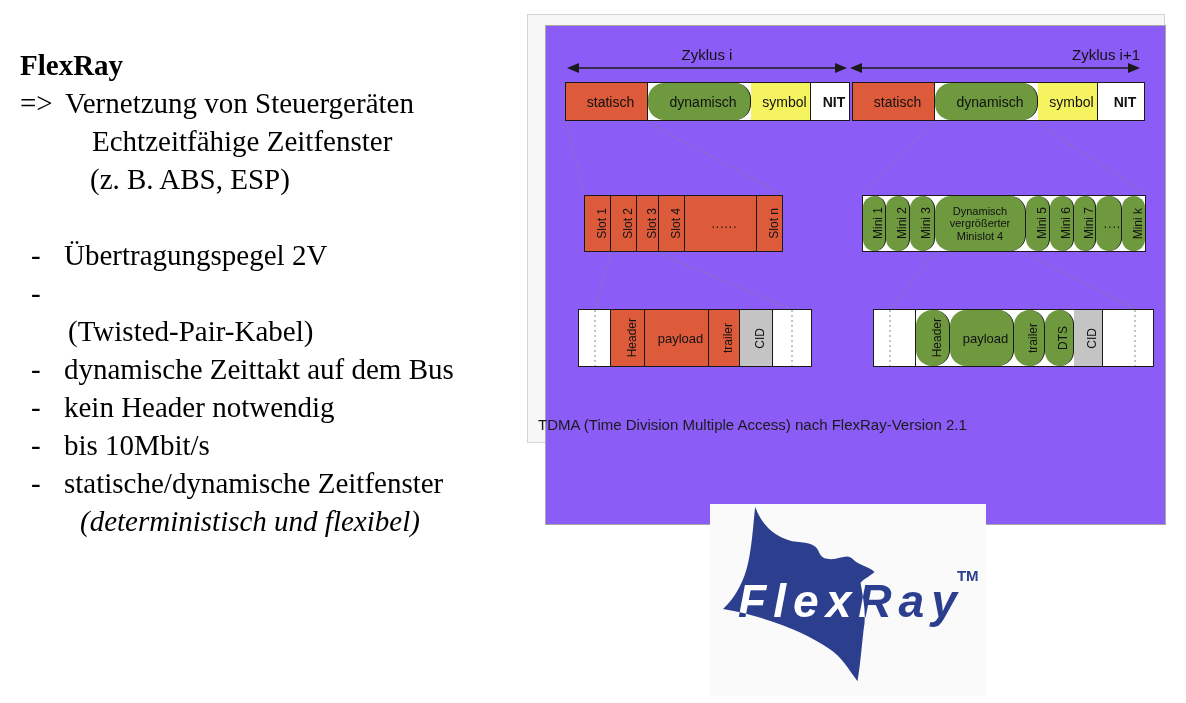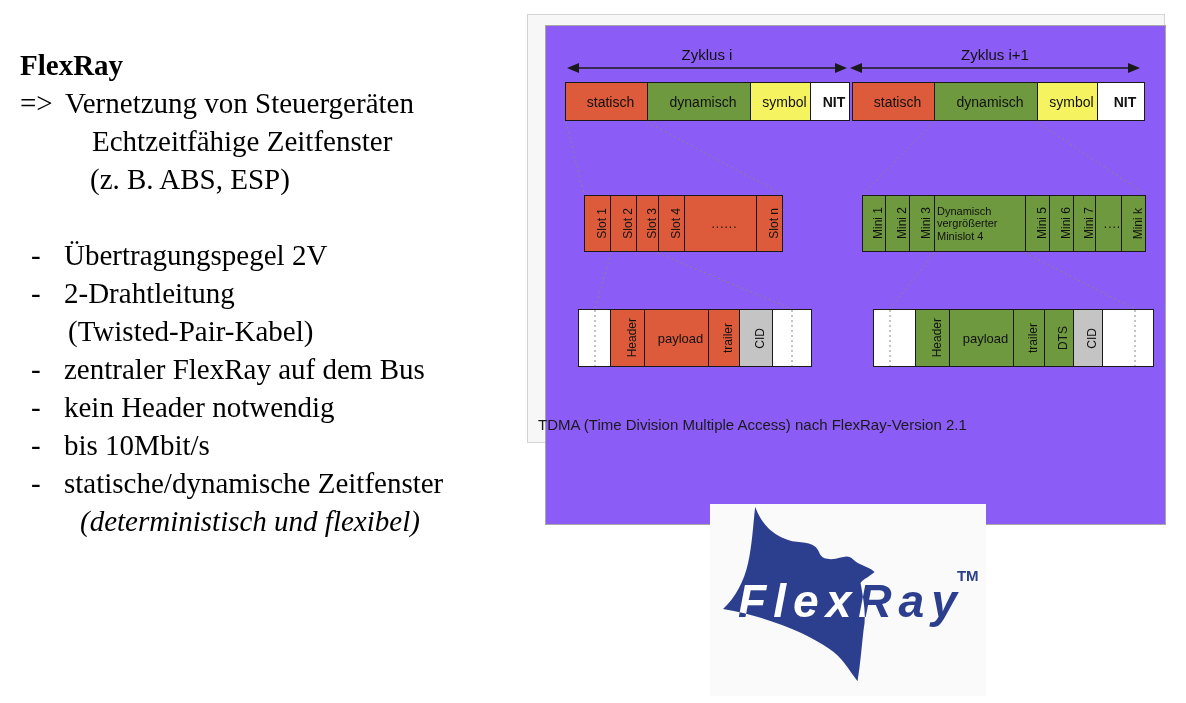--- a/index.html
+++ b/index.html
@@ -43,29 +43,29 @@
     position:absolute;display:flex;border:1px solid #1a1a1a;box-sizing:border-box;
     background:#fff;
   }
   .cell{
     border-right:1px solid #1a1a1a;box-sizing:border-box;flex:none;
     display:flex;align-items:center;justify-content:center;
     font-size:14px;color:#111;overflow:hidden;padding-left:8px;
   }
   .cell:last-child{border-right:none;}
   .red{background:#dd5b3a;}
-  .green{background:#6f993e;}
+  .green{background:#6f993e;border-radius:16px;}
   .yellow{background:#f5f35f;}
   .white{background:#ffffff;font-weight:bold;}
   .gray{background:#c4c4c4;}
   .vt{
     writing-mode:vertical-rl;transform:rotate(180deg);
     font-size:12px;white-space:nowrap;color:#111;
   }
-  .big{font-size:11px;line-height:1.15;padding:12px 2px;}
+  .big{font-size:11px;line-height:1.15;text-align:center;padding:12px 2px;}
   .dots{font-size:12px;letter-spacing:1px;}
   .pay{font-size:13px;}
   
   .logo{
     position:absolute;left:710px;top:504px;width:276px;height:192px;
     background:#fafafa;
   }
 </style>
 </head>
 <body>
@@ -79,47 +79,46 @@
   <div class="ind1">Echtzeitfähige Zeitfenster</div>
   <div class="ind2">(z. B. ABS, ESP)</div>
   <div class="spacer"></div>
 
   <div class="brow">
     <span class="dash">-</span>
     <span>Übertragungspegel 2V</span>
   </div>
   <div class="brow">
     <span class="dash">-</span>
-    <span>2-Drahtleitung</span>
   </div>
   <div class="bc1">(Twisted-Pair-Kabel)</div>
   <div class="brow">
     <span class="dash">-</span>
-    <span>zentraler FlexRay auf dem Bus</span>
+    <span>dynamische Zeittakt auf dem Bus</span>
   </div>
   <div class="brow">
     <span class="dash">-</span>
     <span>kein Header notwendig</span>
   </div>
   <div class="brow">
     <span class="dash">-</span>
     <span>bis 10Mbit/s</span>
   </div>
   <div class="brow">
     <span class="dash">-</span>
     <span>statische/dynamische Zeitfenster</span>
   </div>
   <div class="bc2">(deterministisch und flexibel)</div>
 </div>
 
 <div class="panel">
   <div class="inner">
 
     <div class="cyclabel" style="left:23px;width:276px;">Zyklus i</div>
-    <div class="cyclabel" style="left:304px;width:290px;">Zyklus i+1</div>
+    <div class="cyclabel" style="left:304px;width:290px;text-align:right;">Zyklus i+1</div>
 
     <div class="row" style="left:19px;top:56px;height:39px;">
       <div class="cell red" style="width:82px;">statisch</div>
       <div class="cell green" style="width:103px;">dynamisch</div>
       <div class="cell yellow" style="width:60px;">symbol</div>
       <div class="cell white" style="width:38px;">NIT</div>
     </div>
 
     <div class="row" style="left:306px;top:56px;height:39px;">
       <div class="cell red" style="width:82px;">statisch</div>

